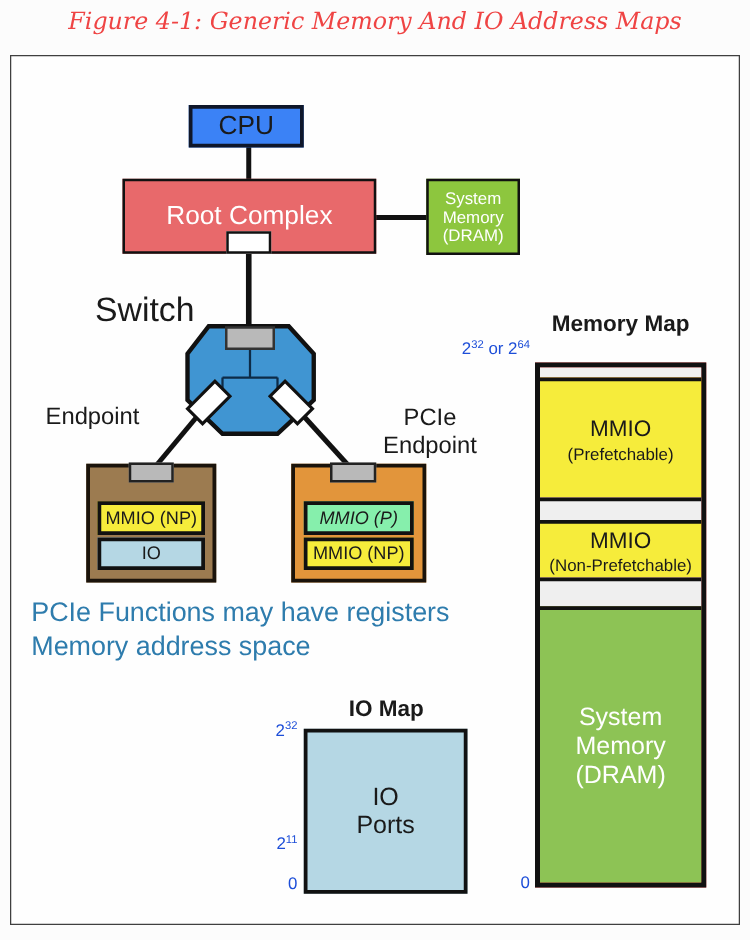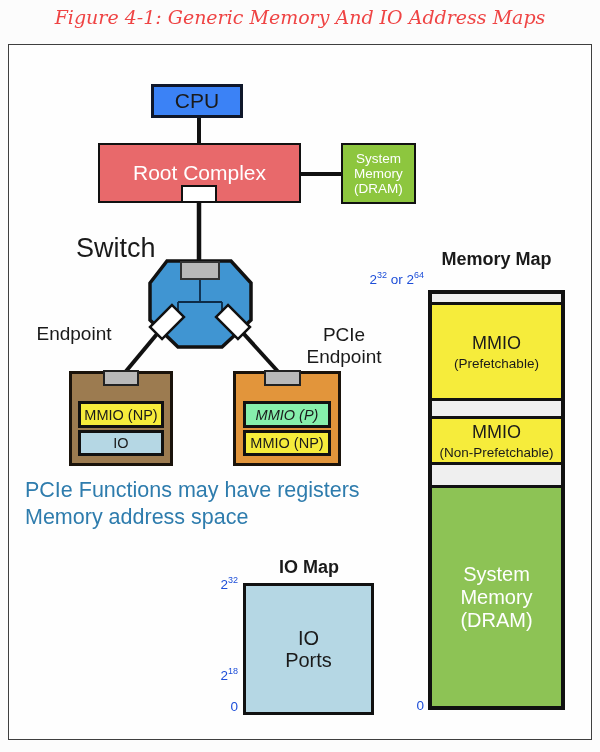--- a/index.html
+++ b/index.html
@@ -133,21 +133,21 @@
     <div>PCIe Functions may have registers</div>
     <div>Memory address space</div>
   </div>
 
   <div class="abs map-title io-map-title">IO Map</div>
   <div class="abs node io-box" style="background-color: rgb(181, 215, 228);">
     <div>IO</div>
     <div>Ports</div>
   </div>
   <div class="abs scale io-s-top"><span>2</span><sup>32</sup></div>
-  <div class="abs scale io-s-mid"><span>2</span><sup>18</sup></div>
+  <div class="abs scale io-s-mid"><span>2</span><sup>11</sup></div>
   <div class="abs scale io-s-bot">0</div>
 
   <div class="abs map-title mm-title">Memory Map</div>
   <div class="abs scale mm-s-top"><span>2</span><sup>32</sup><span> or </span><span>2</span><sup>64</sup></div>
 
   <div class="abs mem-col">
     <div class="mem-sec mem-band" style="background-color: rgb(239, 239, 239);"></div>
     <div class="mem-sec mem-sep mem-pref" style="background-color: rgb(246, 236, 59);">
       <div class="mmio-l1">MMIO</div>
       <div class="mmio-l2">(Prefetchable)</div>

